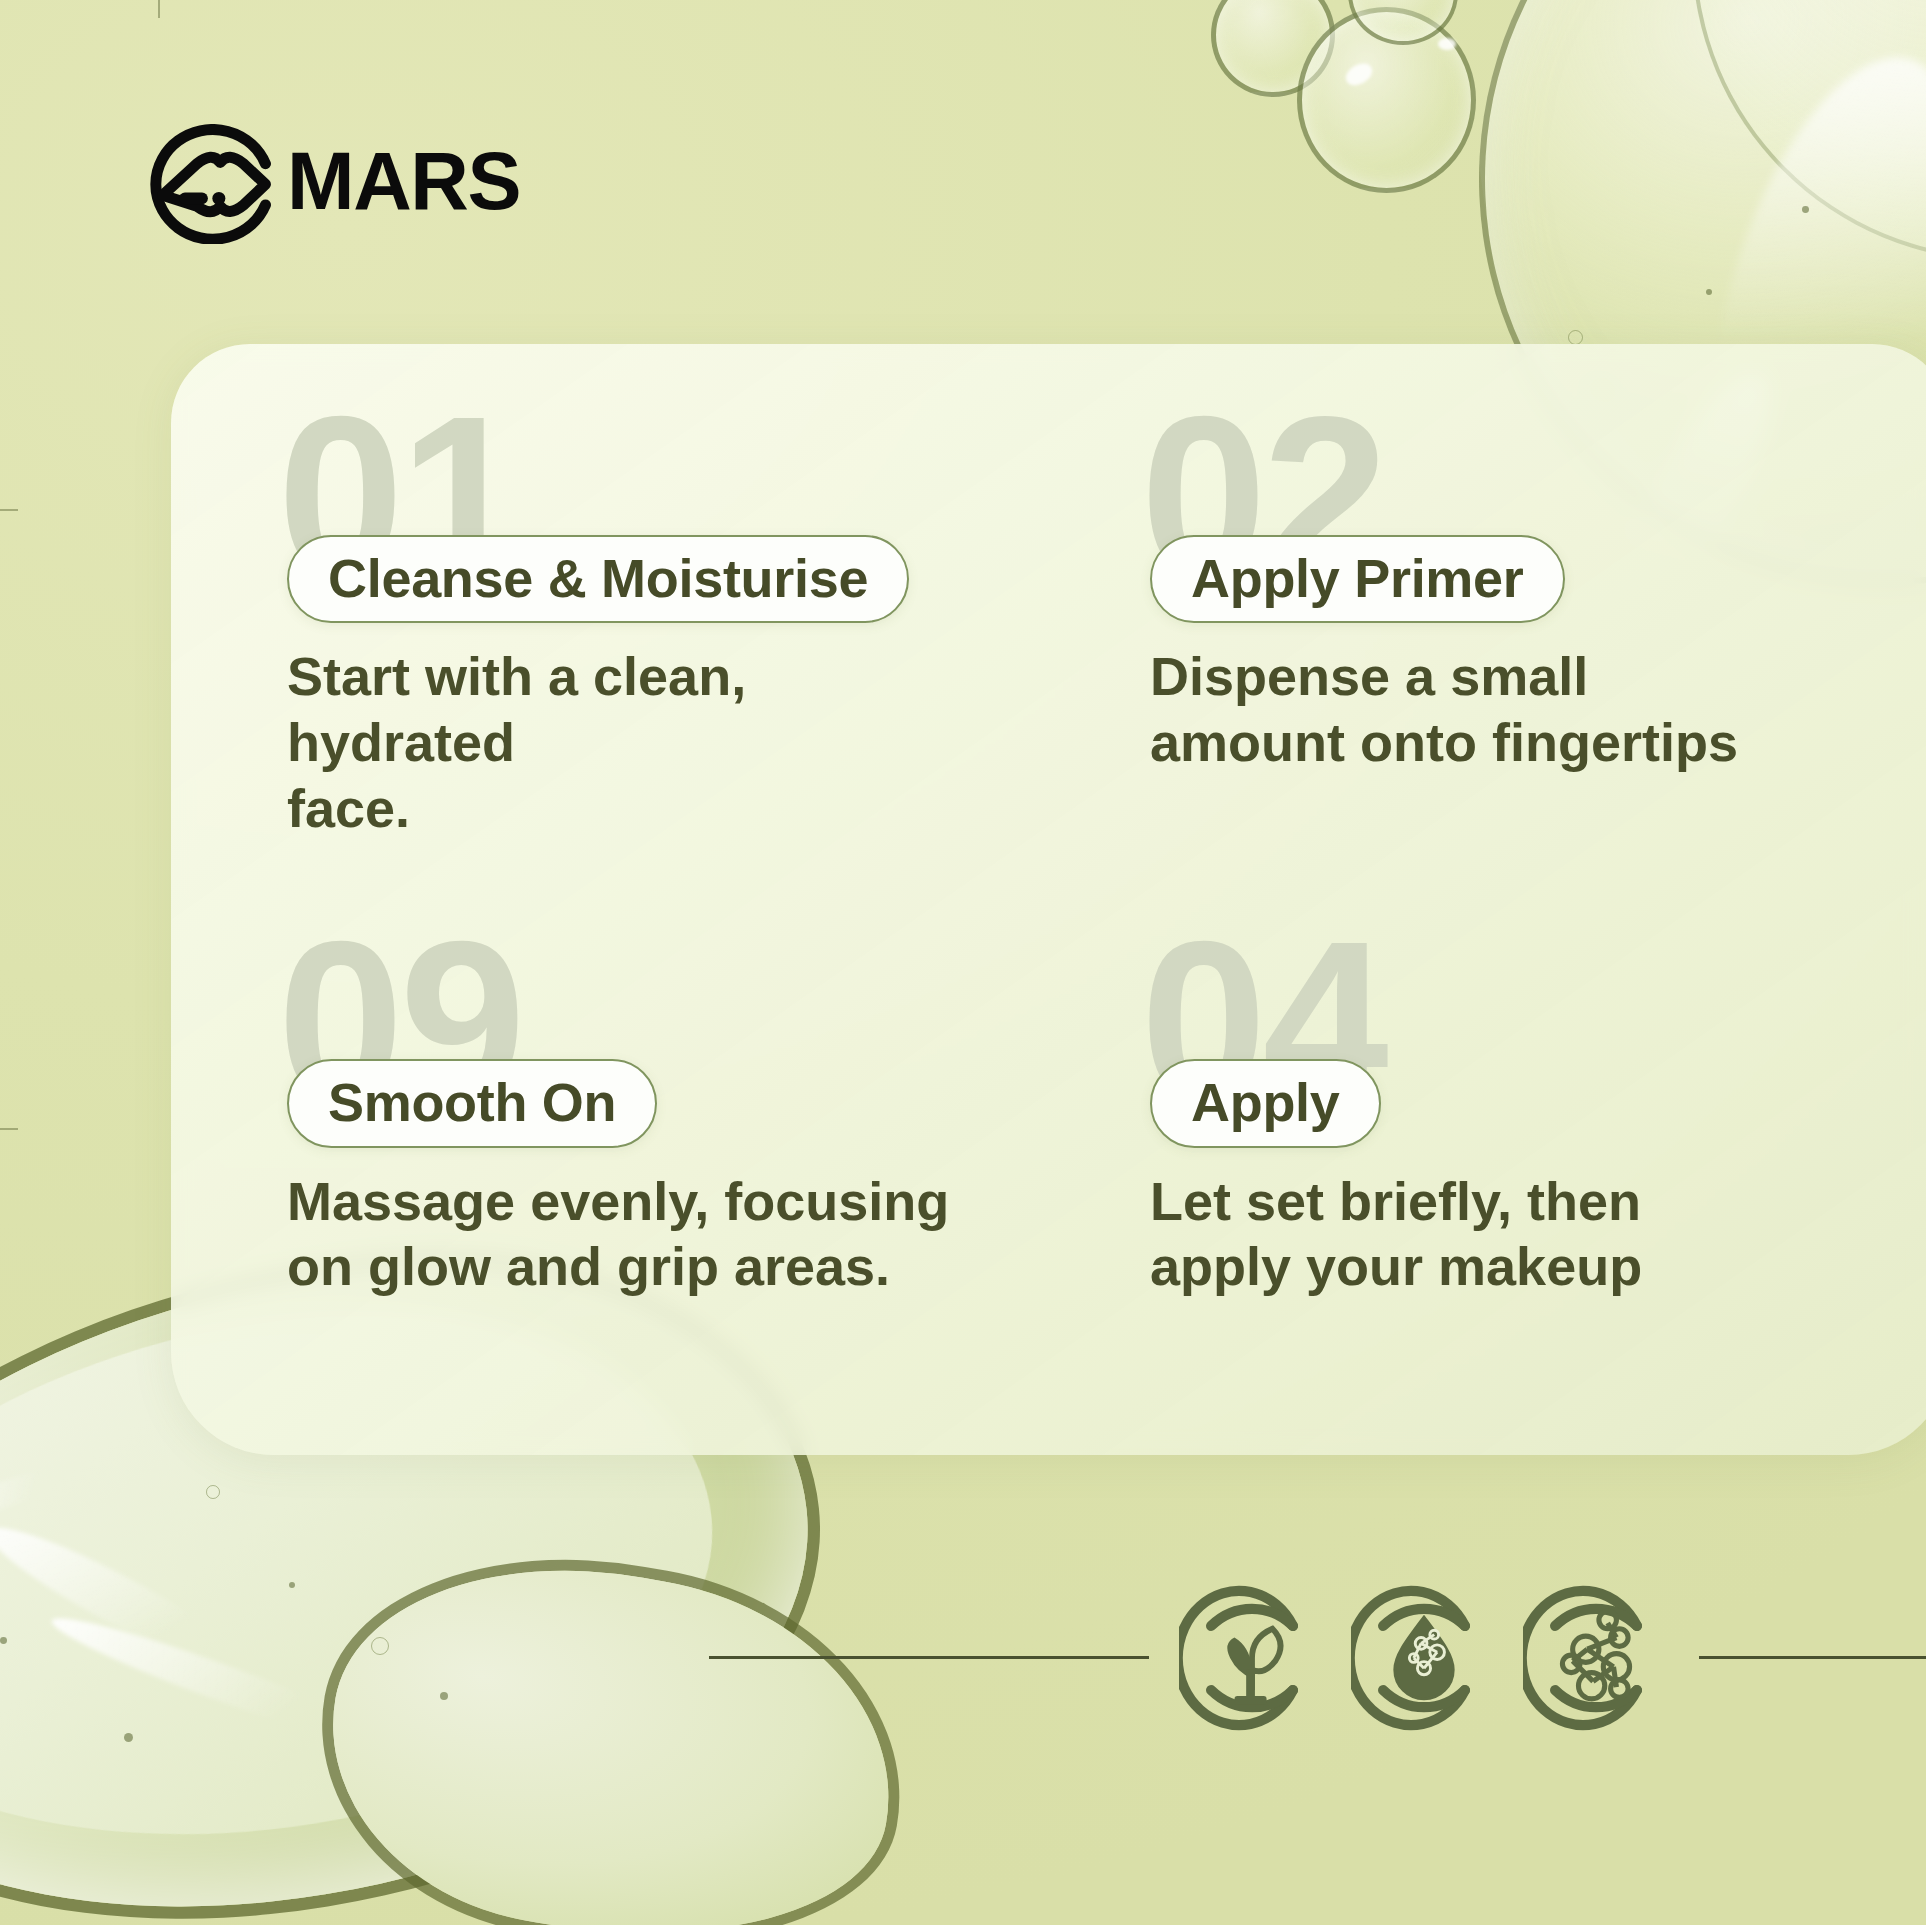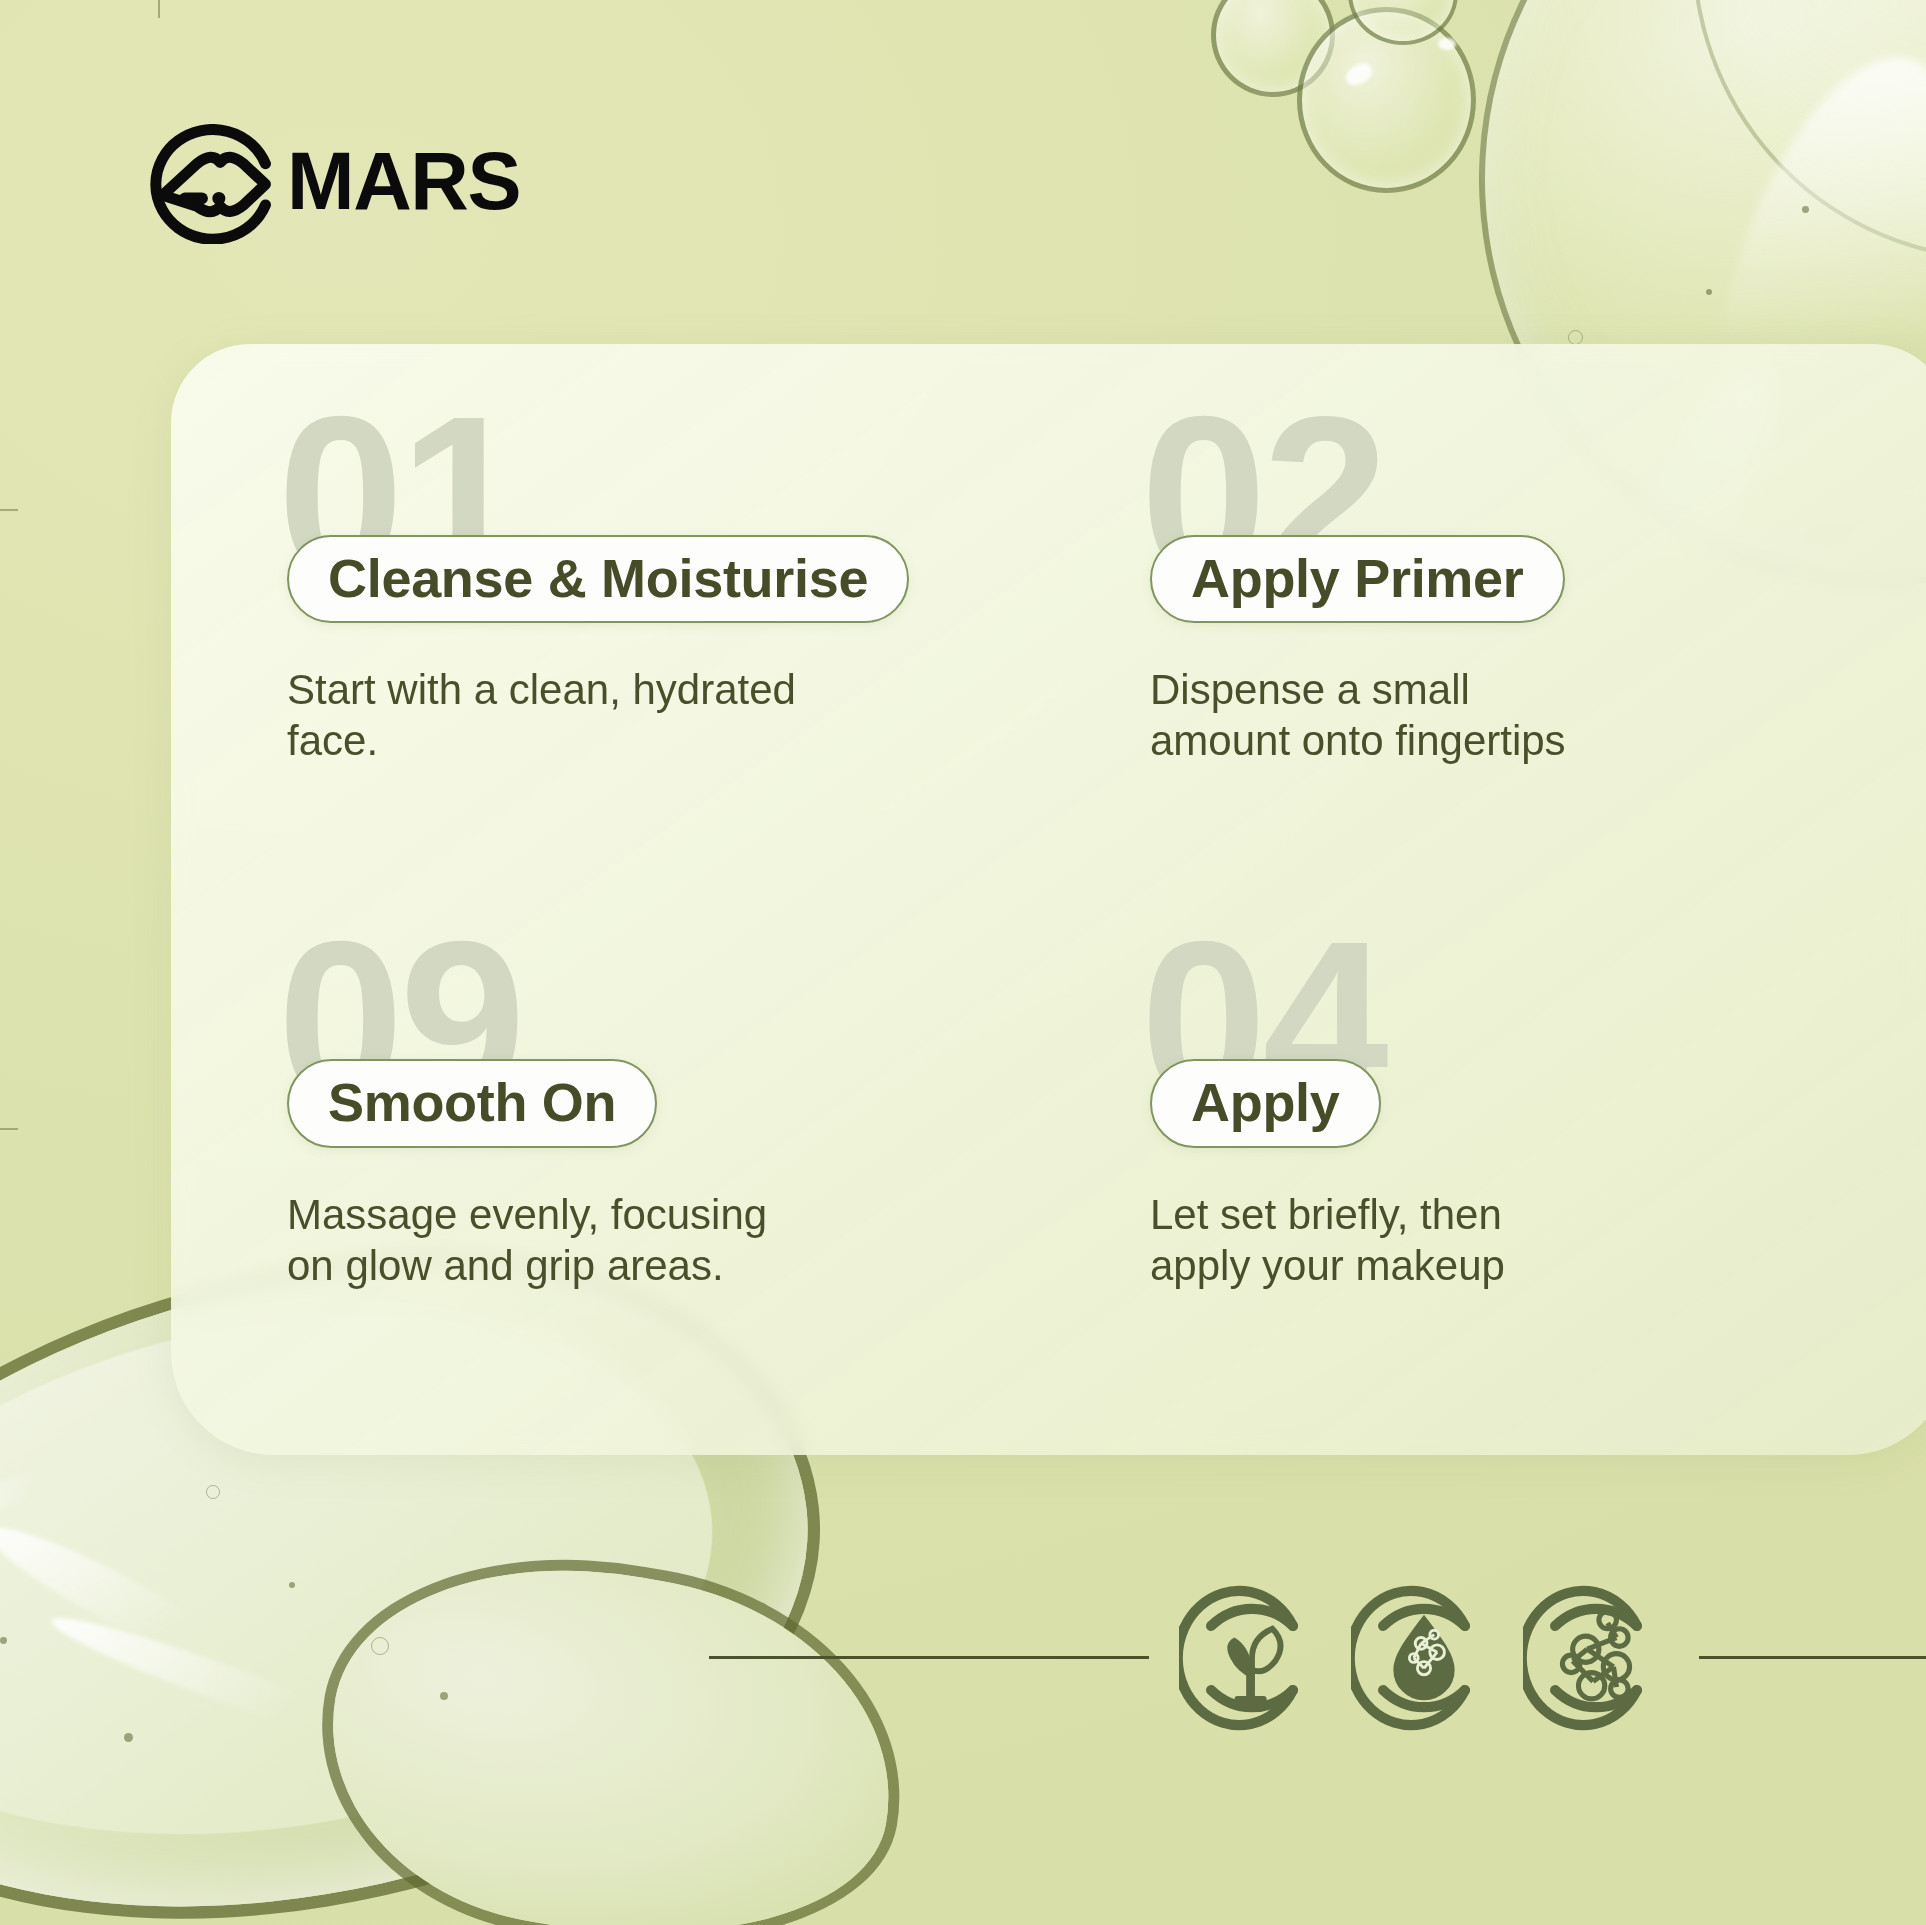--- a/index.html
+++ b/index.html
@@ -170,26 +170,26 @@
   .pill span {
     font-size:54px;
     font-weight:700;
     color:#464b28;
     letter-spacing:-0.3px;
     line-height:1;
     white-space:nowrap;
   }
 
   .desc {
-    margin-top:41px;
-    font-size:42px;
+    margin-top:21px;
+    font-size:54px;
     line-height:1.22;
     color:#4a4f2b;
     max-width:695px;
-    font-weight:400;
+    font-weight:700;
     white-space:pre-line;
   }
   .step-2 .desc, .step-4 .desc { max-width:722px; }
 
   
   #footer {
     position:absolute;
     left:0; right:0; top:1575px;
     height:165px;
     display:flex;

